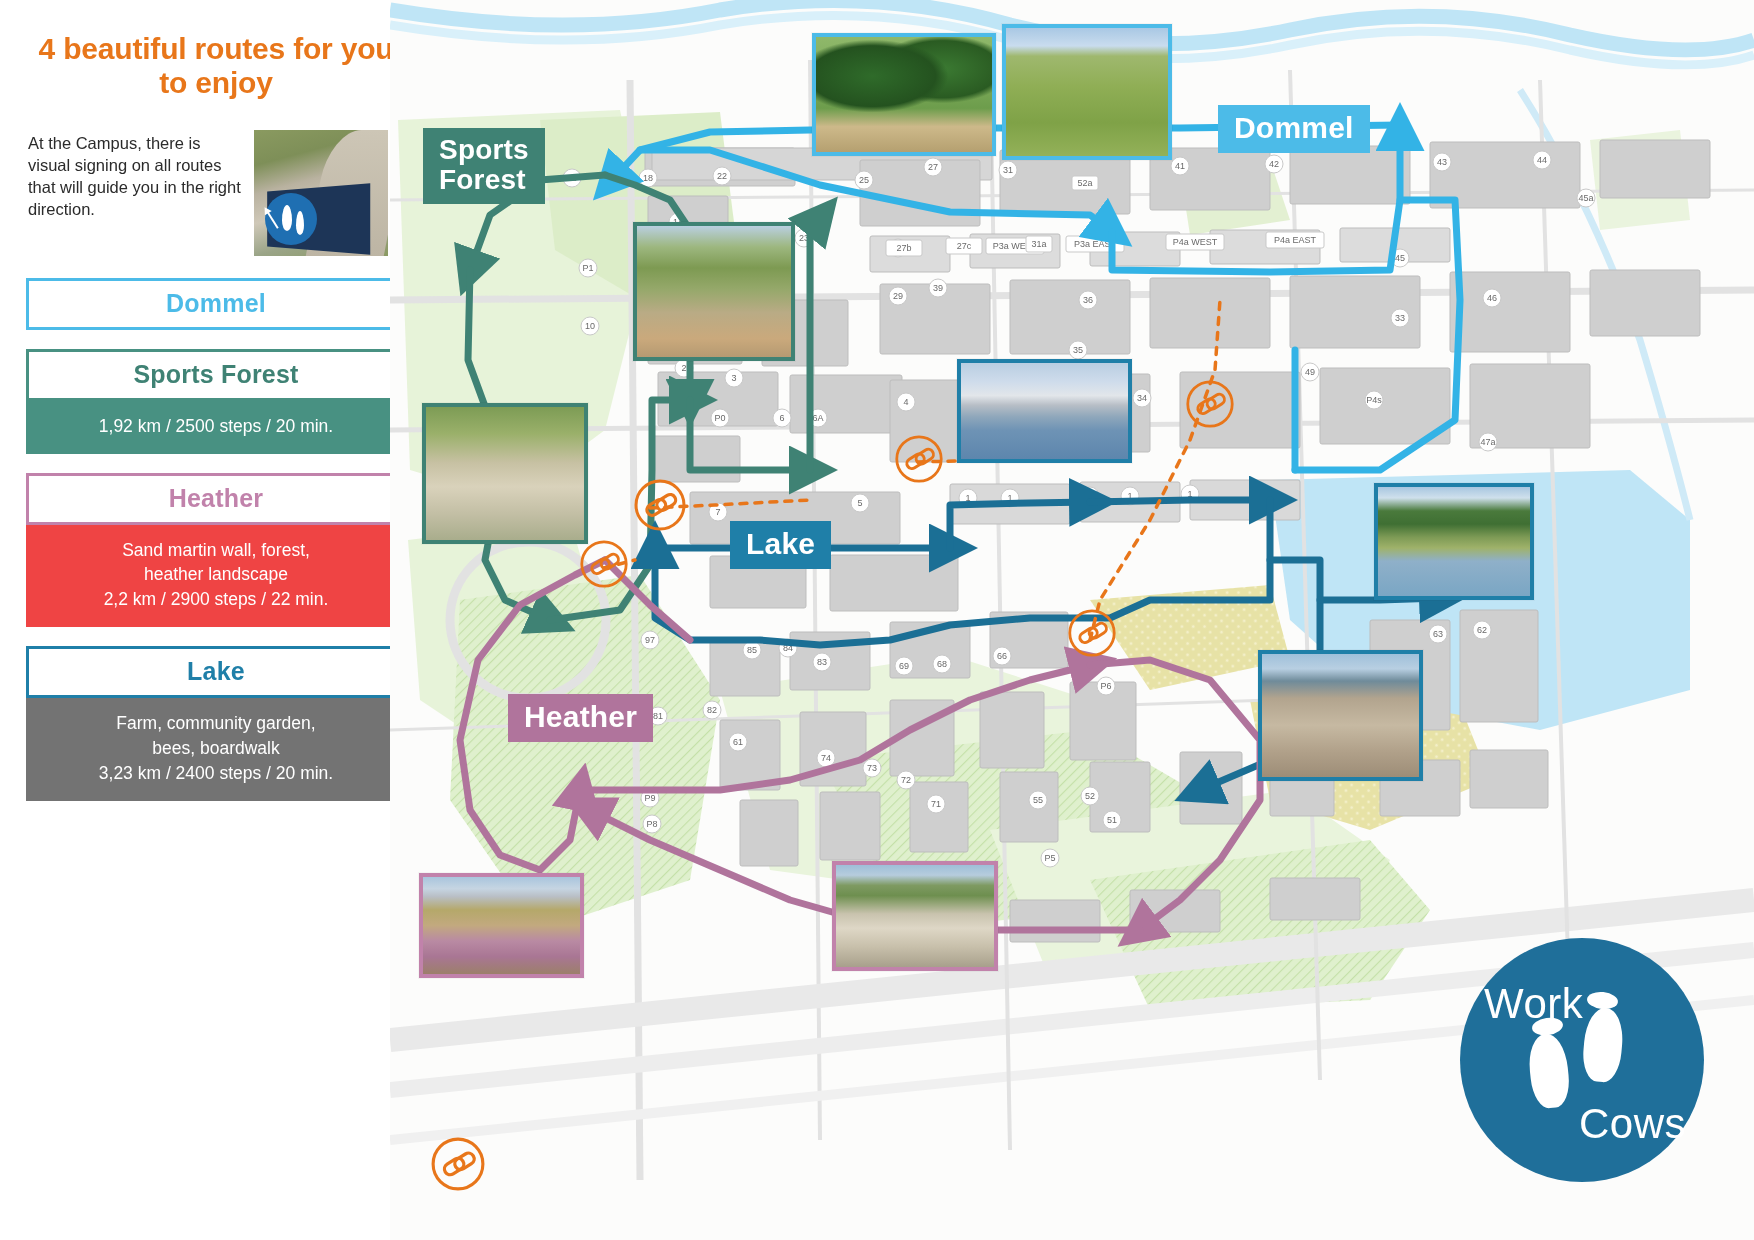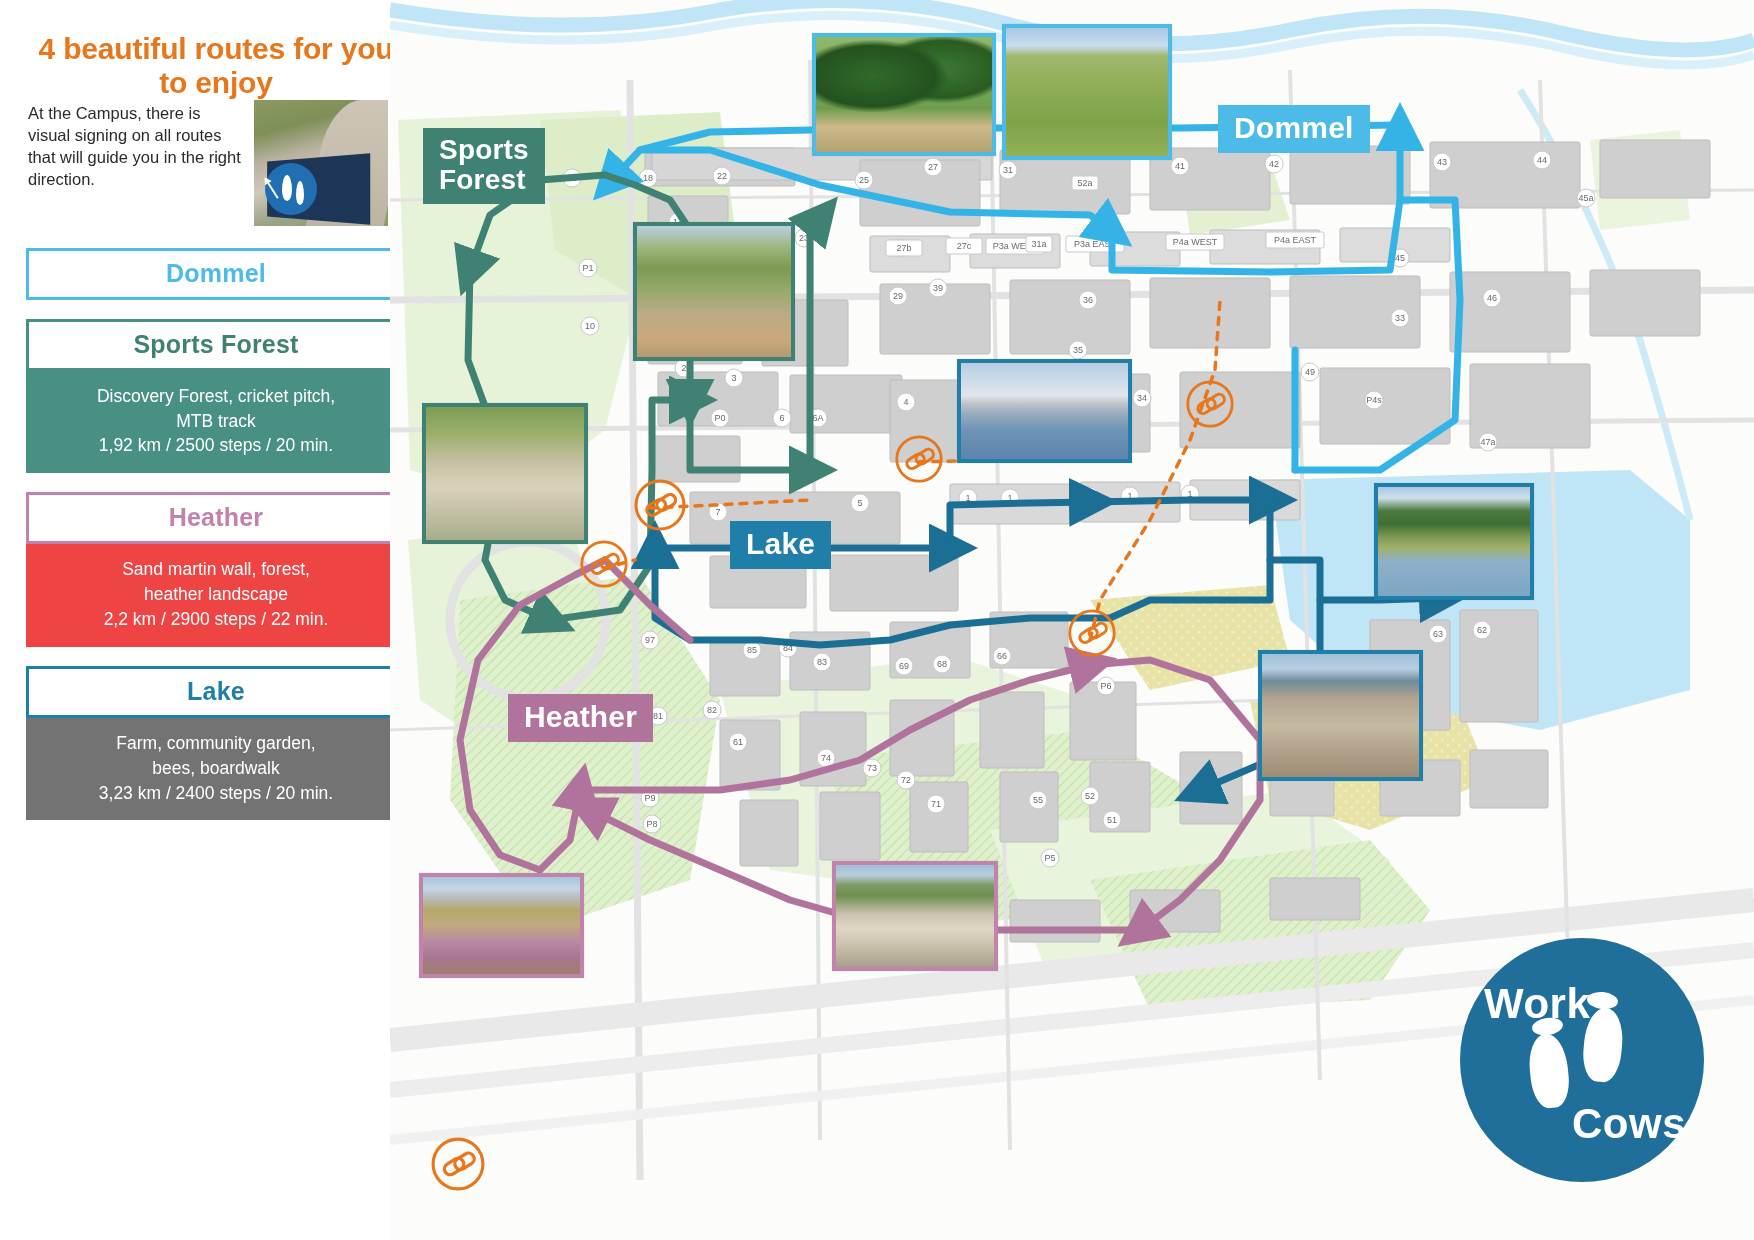--- a/index.html
+++ b/index.html
@@ -17,21 +17,21 @@
     background: #ffffff;
     padding: 26px 26px 16px 26px;
   }
   #headline {
     color: #e8761a; font-size: 30px; font-weight: bold;
     line-height: 1.13; text-align: center; letter-spacing: -0.2px;
     padding: 6px 4px 0 4px;
   }
   #intro-block {
     display: flex; align-items: flex-start; gap: 10px;
-    padding-left: 2px;
+    margin-top: 30px; padding-left: 2px;
   }
   #intro-text {
     font-size: 16.5px; color: #2b2b2b; line-height: 1.34;
     width: 216px; padding-top: 2px;
   }
   #intro-photo {
     width: 134px; height: 126px; flex-shrink: 0;
     position: relative; overflow: hidden;
     background: linear-gradient(165deg,#8a9a60 0%,#7e8f58 22%,#b9b2a0 40%,#cfc8b8 58%,#9aa487 78%,#8b9a62 100%);
   }
@@ -131,21 +131,21 @@
   #legend .chain-badge { width: 56px; height: 56px; flex-shrink: 0; }
   #legend-text { color: #e8761a; font-size: 20px; font-weight: 600; line-height: 1.22; white-space: pre-line; }
 
   
   #logo {
     position: absolute; right: 50px; bottom: 58px;
     width: 244px; height: 244px; border-radius: 50%;
     background: #1f6f9a;
   }
   #logo .lbl {
-    position: absolute; color: #fff; font-weight: bold; font-size: 42px; letter-spacing: .5px; text-align: right;
+    position: absolute; color: #fff; font-weight: normal; font-size: 42px; letter-spacing: .5px; text-align: right;
   }
   #logo .lbl-work { left: 24px; top: 42px; }
   #logo .lbl-walk { right: 18px; bottom: 34px; }
   #logo .foot {
     position: absolute; background: #fff; border-radius: 48% 48% 42% 42%;
   }
   #logo .foot-l { left: 70px; top: 96px; width: 38px; height: 74px; transform: rotate(-6deg); }
   #logo .foot-r { left: 124px; top: 70px; width: 38px; height: 74px; transform: rotate(5deg); }
   #logo .toe {
     position: absolute; background: #fff; border-radius: 50%;
@@ -175,22 +175,20 @@
 
     <div id="cards">
 
       <div class="route-card">
         <div class="card-head" style="border-color:#4cbbe8;color:#4cbbe8">Dommel</div>
       </div>
 
       <div class="route-card">
         <div class="card-head" style="border-color:#489182;color:#3f8274">Sports Forest</div>
         <div class="card-body" style="background:#489182">
-          <div style="white-space:pre-line">Discovery Forest, cricket pitch,
-MTB track</div>
           <div class="stats">1,92 km / 2500 steps / 20 min.</div>
         </div>
       </div>
 
       <div class="route-card">
         <div class="card-head" style="border-color:#c182ab;color:#c182ab">Heather</div>
         <div class="card-body" style="background:#ef4444">
           <div style="white-space:pre-line">Sand martin wall, forest,
 heather landscape</div>
           <div class="stats">2,2 km / 2900 steps / 22 min.</div>

